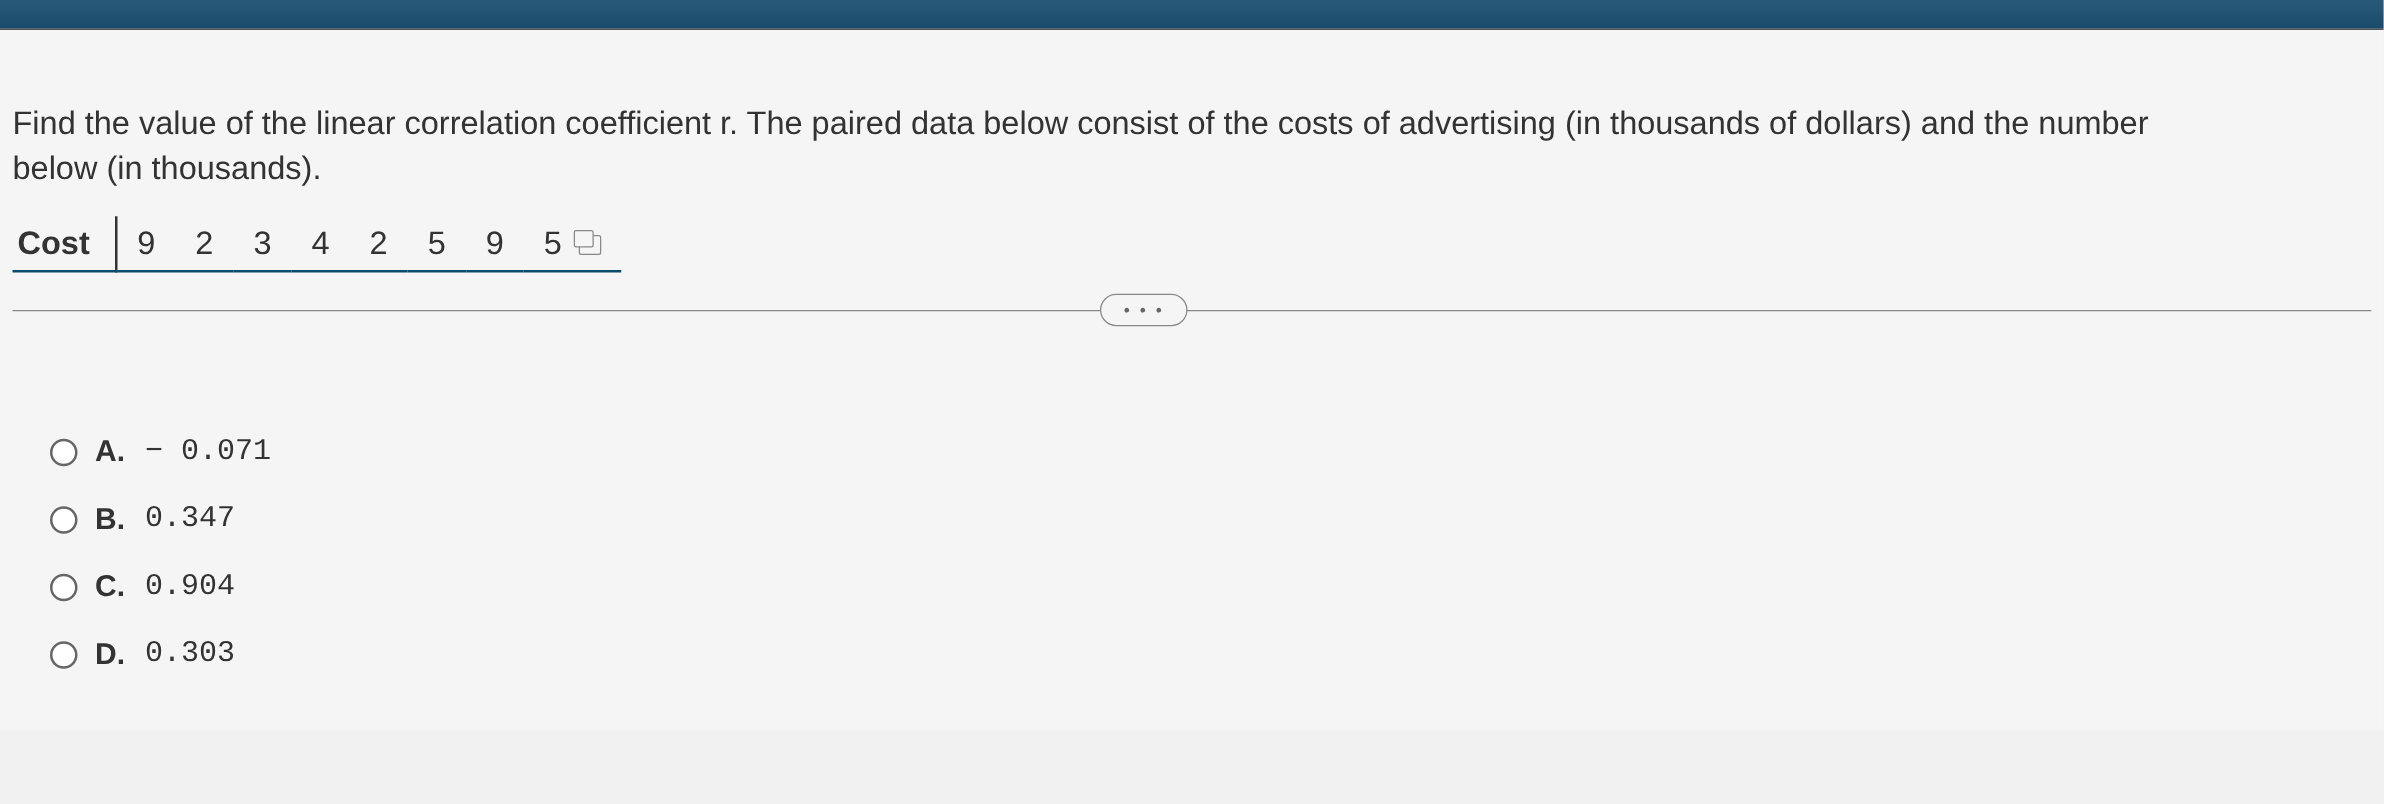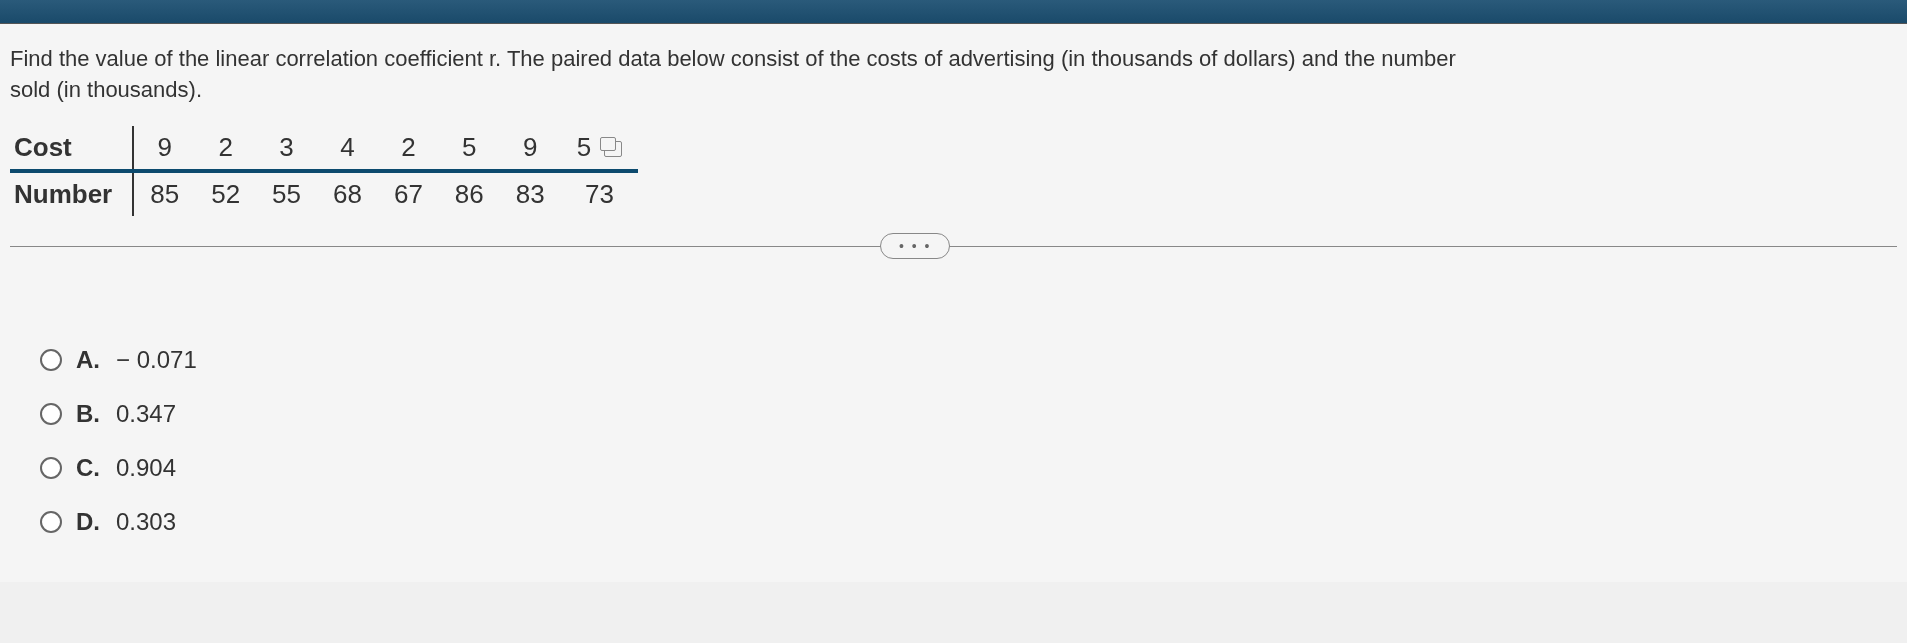--- a/index.html
+++ b/index.html
@@ -17,44 +17,45 @@
     .top-bar {
       height: 24px;
       background: linear-gradient(to bottom, #2a5a7a, #1a4a6a);
       border-bottom: 1px solid #555;
     }
     .content-area {
       background: #f5f5f5;
       padding: 20px 10px;
     }
     .question-text {
-      font-size: 22px;
+      font-size: 26px;
       color: #333;
       line-height: 1.4;
       margin-bottom: 20px;
+      margin-top: 36px;
     }
     .data-table {
       border-collapse: collapse;
       margin-bottom: 30px;
     }
     .data-table td {
       padding: 6px 16px;
       font-size: 26px;
       color: #333;
       text-align: center;
     }
     .data-table td.row-header {
       font-weight: bold;
       text-align: left;
       border-right: 2px solid #333;
       padding-right: 20px;
       padding-left: 4px;
     }
     .data-table tr:first-child td {
-      border-bottom: 4px solid #0c4a6e;
+      border-bottom: 2px solid #0c4a6e;
     }
     .copy-icon {
       display: inline-block;
       width: 18px;
       height: 16px;
       border: 1.5px solid #888;
       border-radius: 2px;
       position: relative;
       vertical-align: middle;
       margin-left: 6px;
@@ -114,59 +115,49 @@
     .option-label {
       font-size: 24px;
       font-weight: bold;
       color: #333;
       margin-right: 12px;
       min-width: 28px;
     }
     .option-text {
       font-size: 24px;
       color: #333;
+      font-family: Liberation Mono, monospace;
     }
   </style>
 </head>
 <body>
 
 <div class="top-bar"></div>
 
 <div class="content-area">
   <div class="question-text">
     <span>Find the value of the linear correlation coefficient r. The paired data below consist of the costs of advertising (in thousands of dollars) and the number</span><br>
-    <span>sold (in thousands).</span>
+    <span>below (in thousands).</span>
   </div>
 
   <table class="data-table">
     <tbody>
         <tr>
       <td class="row-header">Cost</td>
       <td>9</td>
       <td>2</td>
       <td>3</td>
       <td>4</td>
       <td>2</td>
       <td>5</td>
       <td>9</td>
       <td>
         <span>5</span>
         <span class="copy-icon"></span>
       </td>
-    </tr>
-    <tr>
-      <td class="row-header">Number</td>
-      <td>85</td>
-      <td>52</td>
-      <td>55</td>
-      <td>68</td>
-      <td>67</td>
-      <td>86</td>
-      <td>83</td>
-      <td>73</td>
     </tr>
   </tbody>
     </table>
 
   <div class="divider-row">
     <hr class="divider-line">
     <button class="ellipsis-button">•  •  •</button>
   </div>
 
   <div class="options">

